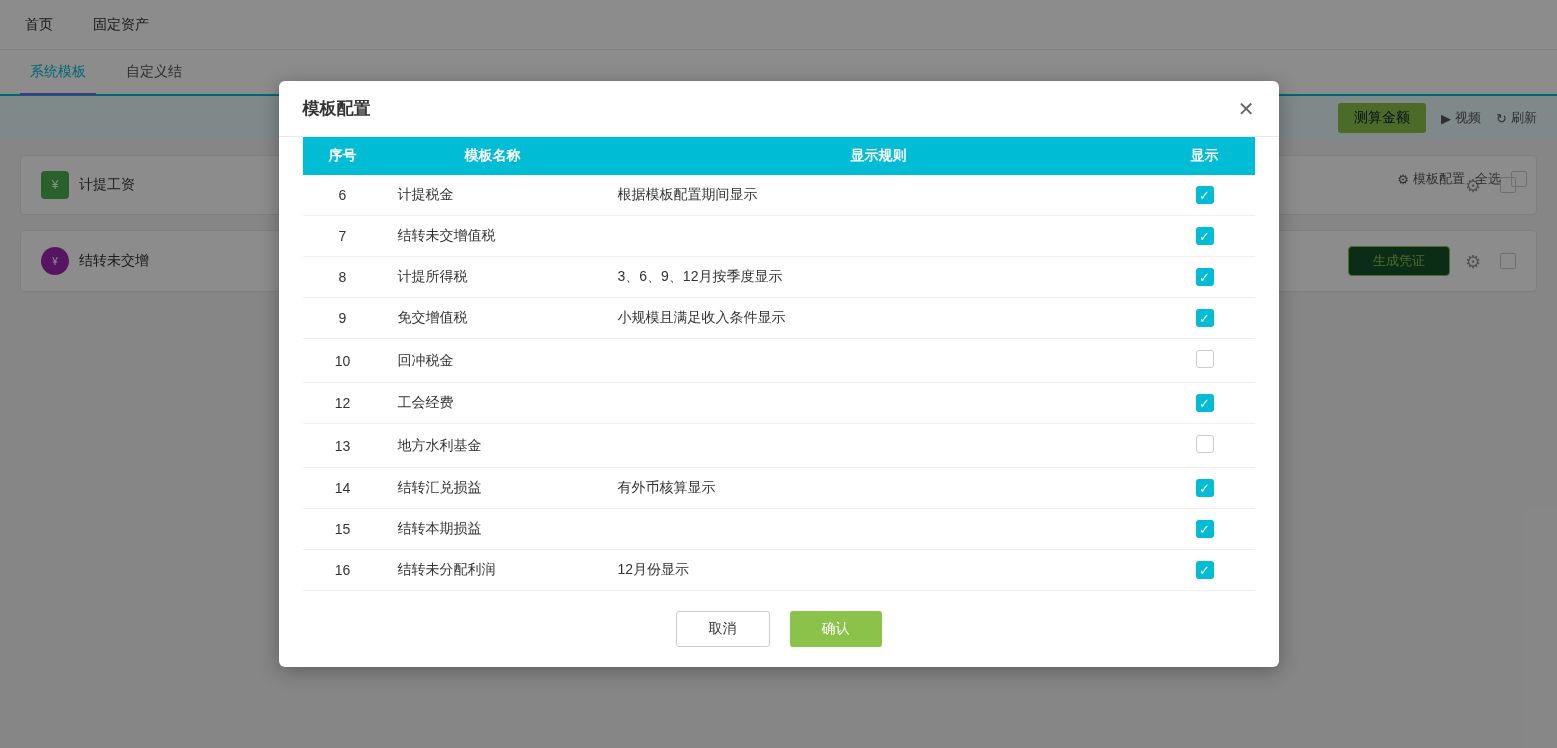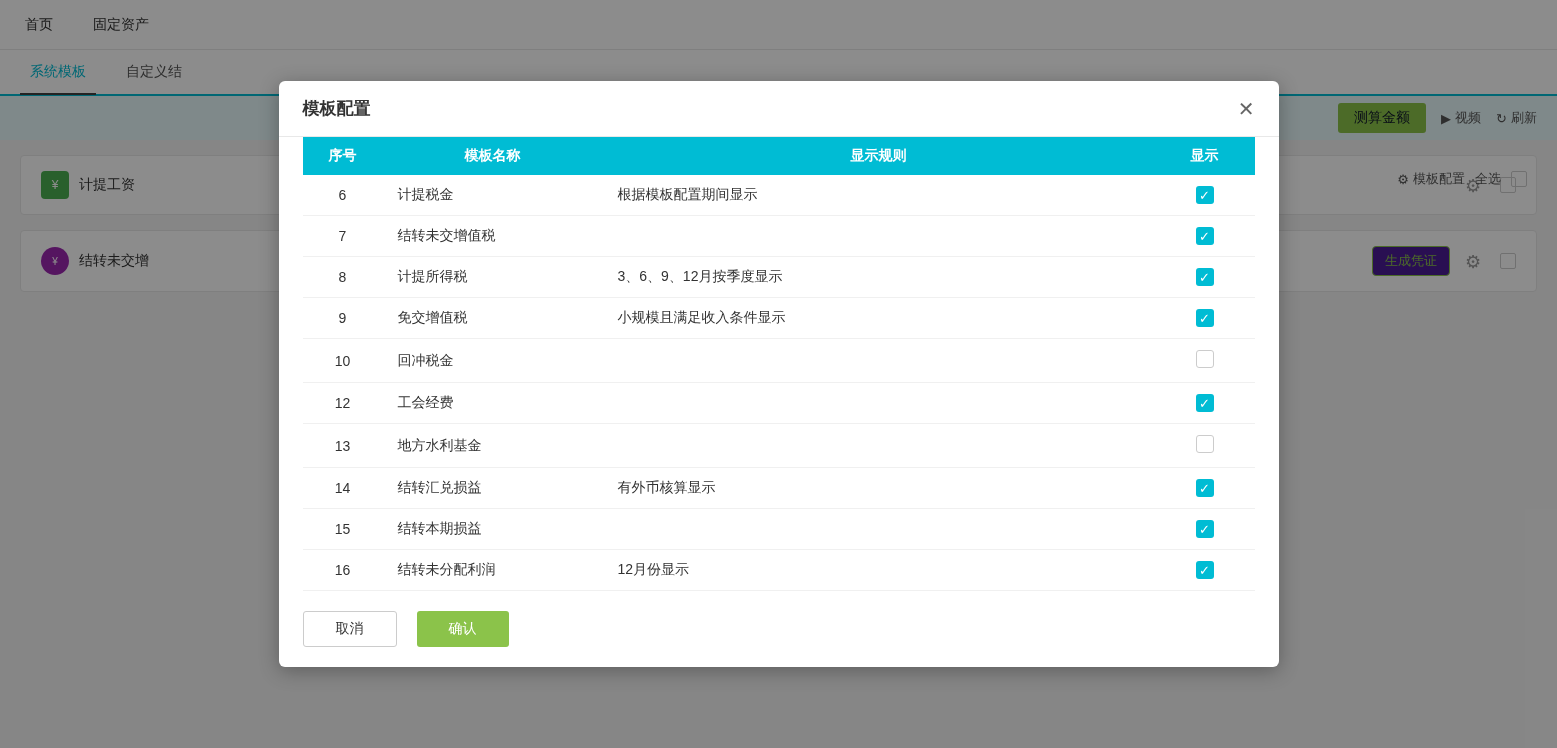--- a/index.html
+++ b/index.html
@@ -50,21 +50,21 @@
       border-bottom: 2px solid #00bcd4;
     }
     .sub-nav-item {
       padding: 12px 10px;
       color: #555;
       cursor: pointer;
       font-size: 14px;
     }
     .sub-nav-item.active {
       color: #00bcd4;
-      border-bottom: 2px solid #404040;
+      border-bottom: 2px solid #8b5cf6;
       margin-bottom: -2px;
     }
 
     
     .action-bar {
       height: 44px;
       background: #e8f9fb;
       display: flex;
       align-items: center;
       padding: 0 20px;
@@ -135,22 +135,22 @@
     }
     .card-title { font-size: 14px; color: #333; }
     .card-right {
       display: flex;
       align-items: center;
       gap: 15px;
     }
     .btn-gen {
       border: 1px solid #8bc34a;
       color: #8bc34a;
-      background: #4c1d95;
-      padding: 5px 12px;
+      background: #14532d;
+      padding: 5px 24px;
       border-radius: 4px;
       cursor: pointer;
       font-size: 13px;
     }
     .gear-icon {
       width: 20px; height: 20px;
       color: #999;
       cursor: pointer;
       font-size: 18px;
     }
@@ -277,20 +277,21 @@
     
     .table-container {
       max-height: 500px;
       overflow-y: auto;
       position: relative;
     }
 
     
     .modal-footer {
       display: flex;
+      justify-content: center;
       gap: 20px;
       padding: 20px 24px 0;
     }
     .btn-cancel {
       border: 1px solid #ccc;
       background: #fff;
       color: #333;
       padding: 8px 32px;
       border-radius: 3px;
       cursor: pointer;

